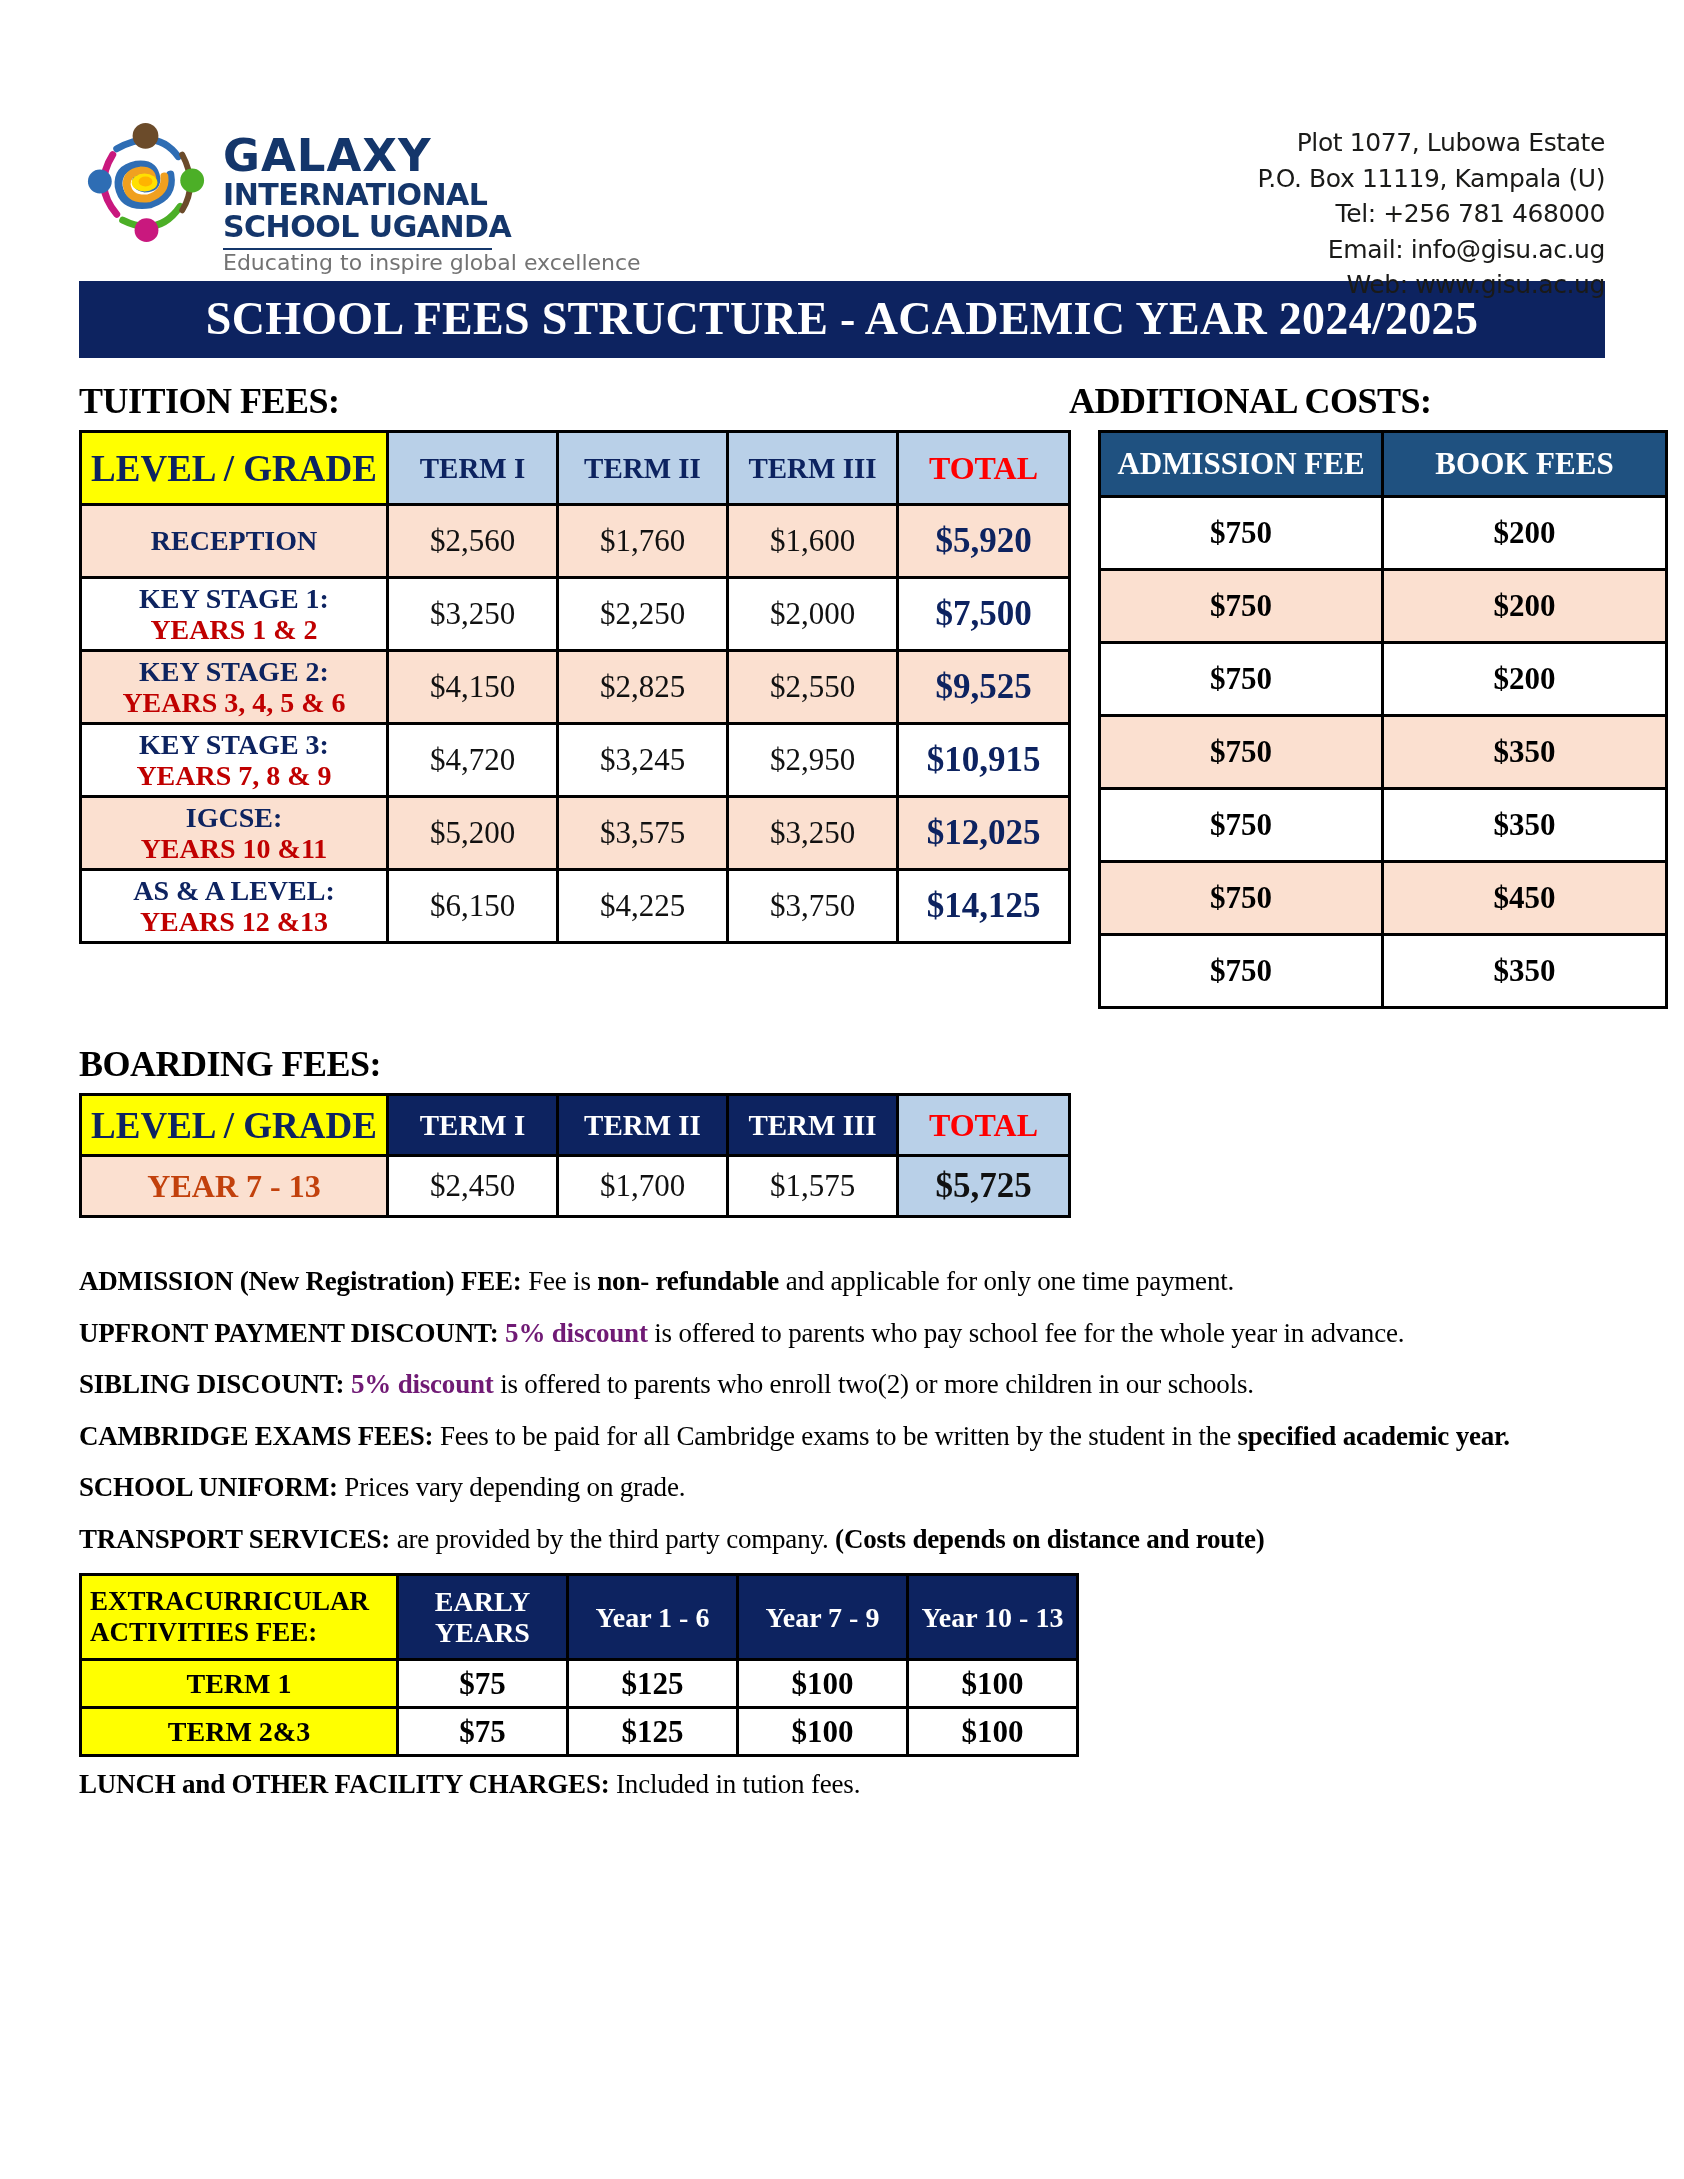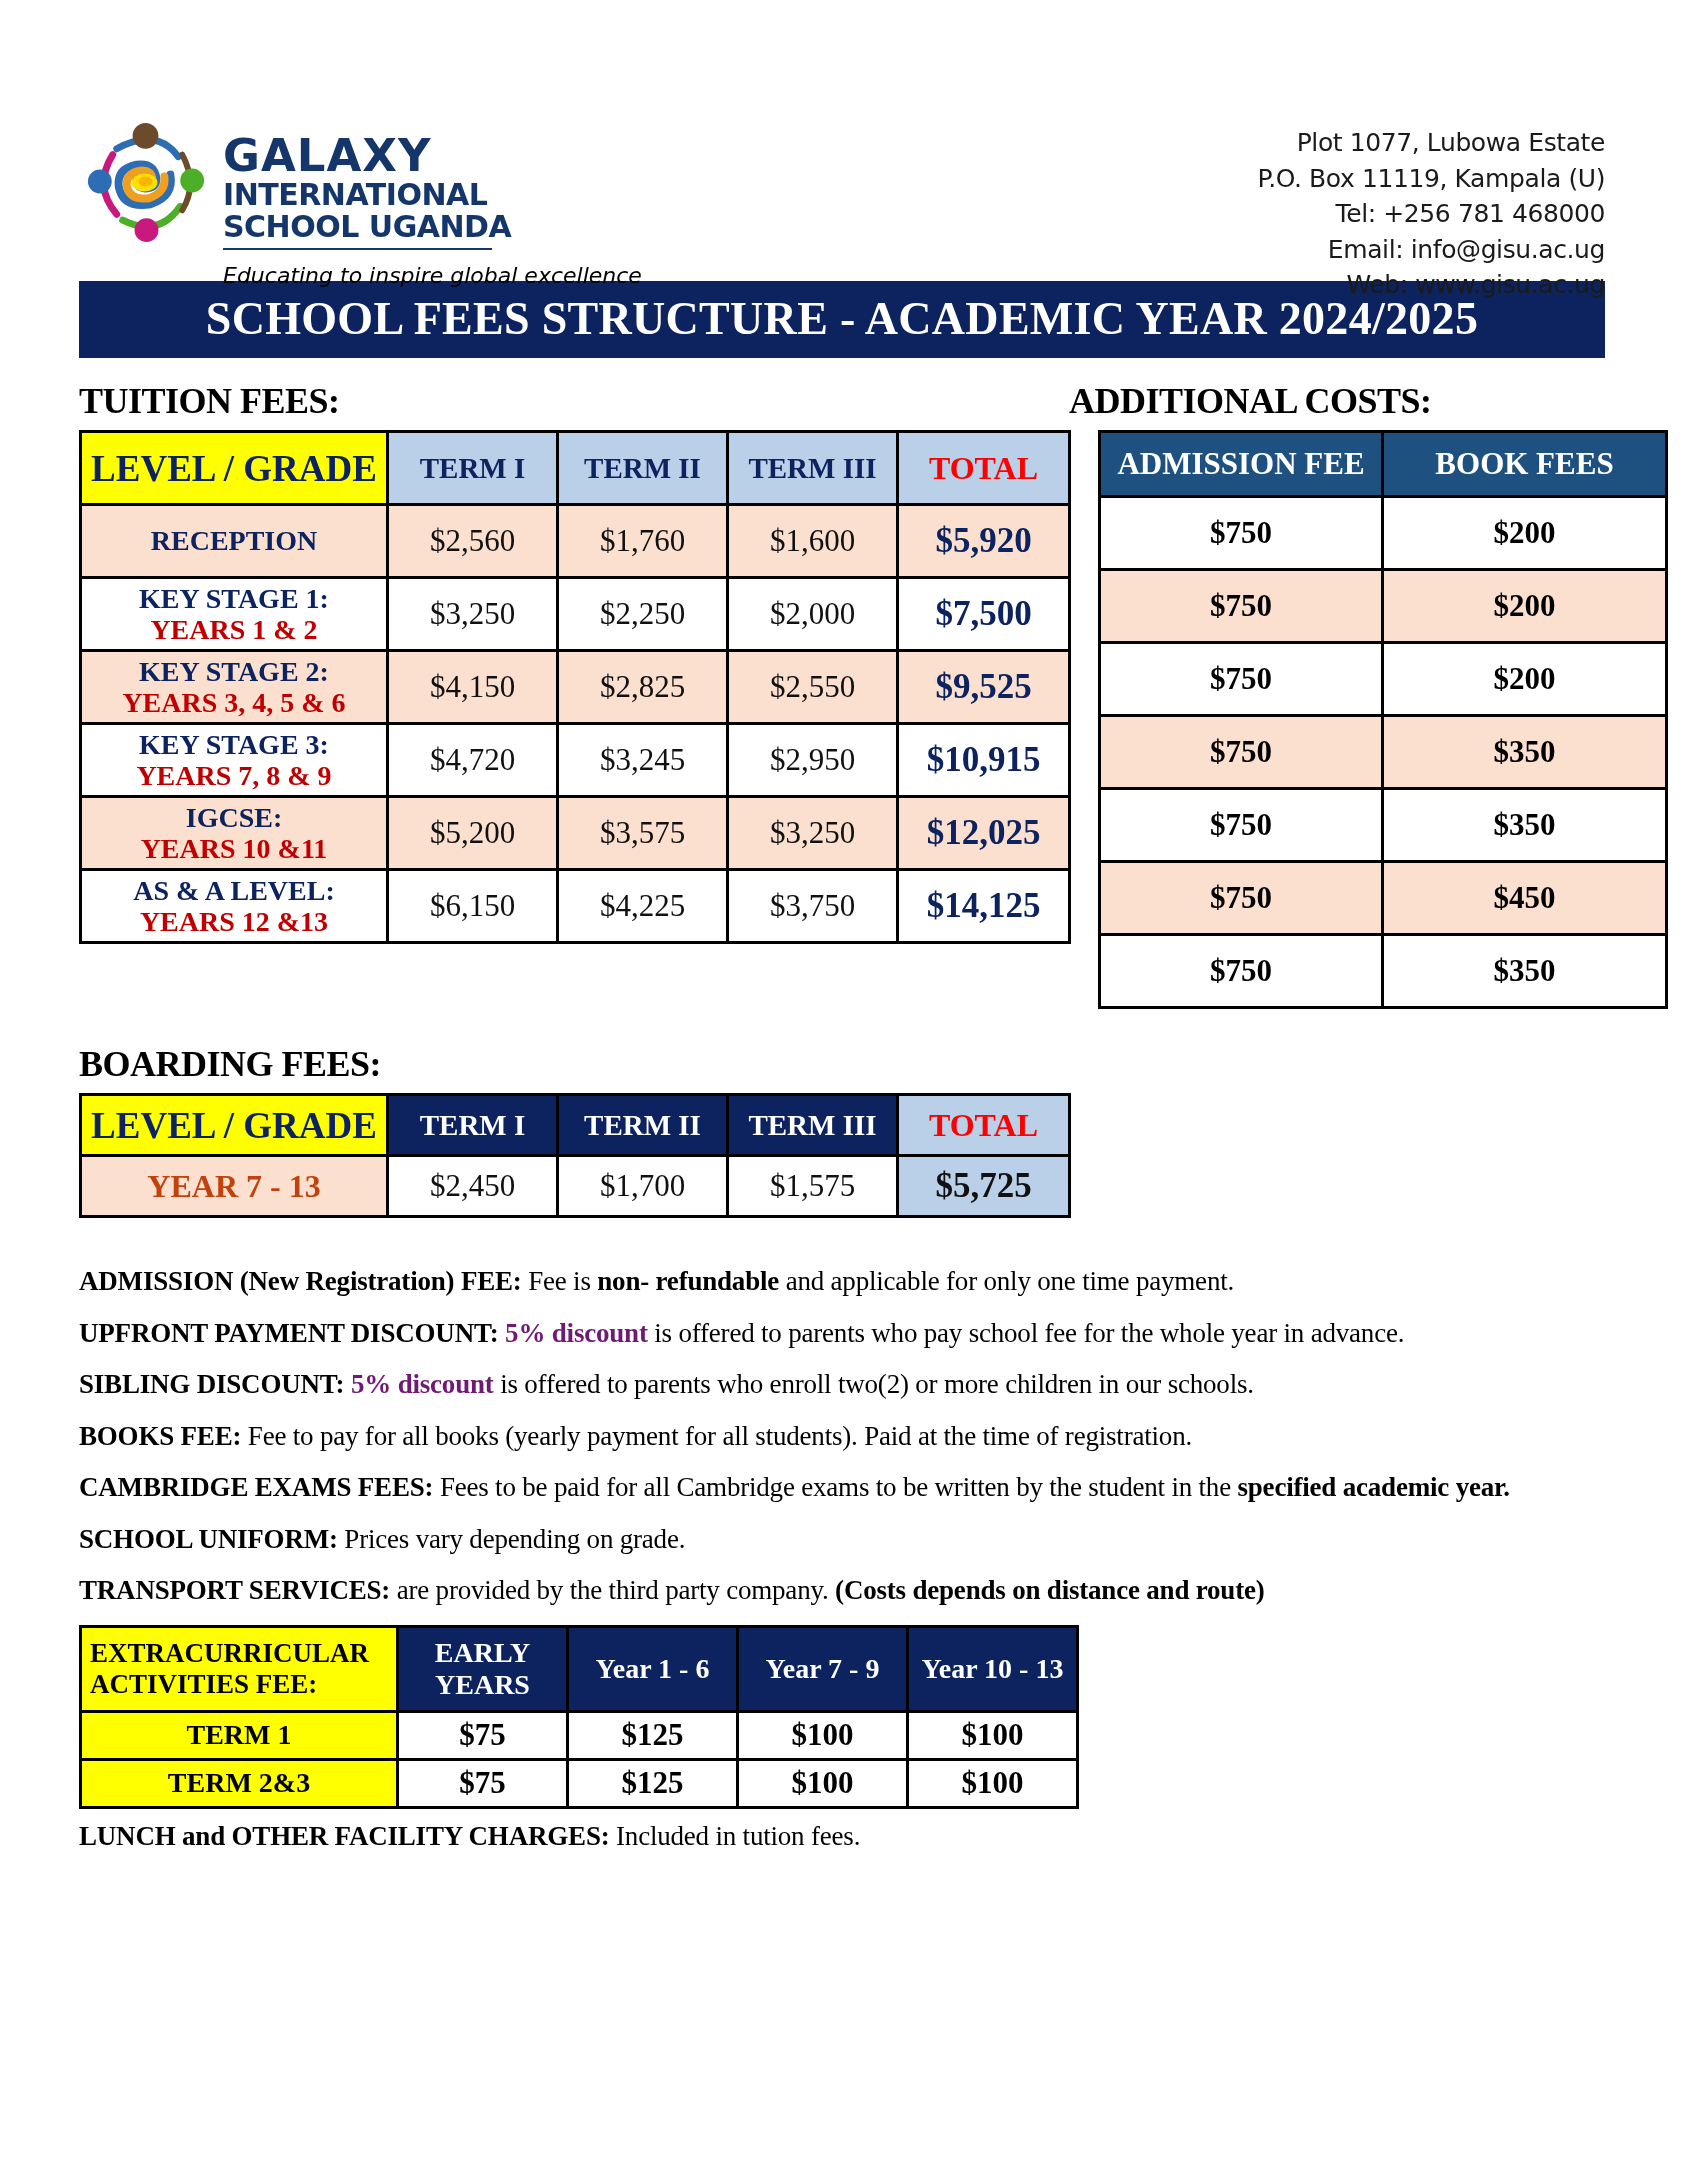--- a/index.html
+++ b/index.html
@@ -18,21 +18,21 @@
   .logo-block { display: flex; align-items: flex-start; }
   .logo-mark { width: 134px; height: 134px; position: relative; flex: 0 0 134px; }
   .logo-text { margin-left: 10px; padding-top: 18px; }
   .logo-line { font-family: "DejaVu Sans", sans-serif; font-weight: bold;
                color: #14366b; letter-spacing: -0.5px; line-height: 1.0; }
   .logo-l1 { font-size: 45px; letter-spacing: 1px; }
   .logo-l2 { font-size: 30px; margin-top: 2px; }
   .logo-l3 { font-size: 30px; margin-top: 2px; }
   .logo-rule { height: 2px; background: #14366b; margin-top: 6px; width: 269px; }
   .logo-tag { font-family: "DejaVu Sans", sans-serif; font-size: 22px;
-              color: #000000; font-weight: normal; margin-top: 13px; font-style: italic; }
+              color: #737373; font-weight: normal; margin-top: 0; }
   .contact { text-align: right; font-family: "DejaVu Sans", sans-serif;
              font-size: 25px; line-height: 1.42; color: #1a1a18; padding-top: 10px;
              letter-spacing: -0.4px; }
 
   
   .banner { background: #0d2360; color: #ffffff; text-align: center;
             font-size: 46px; font-weight: bold; letter-spacing: 0.3px;
             padding: 11px 0 13px; margin-top: 8px; }
 
   
@@ -285,21 +285,20 @@
           <td class="amt">$1,575</td>
           <td class="bd-tot">$5,725</td>
         </tr>
       </tbody>
   </table>
 
   <div class="notes" id="notes-list">
       <div class="note"><b>ADMISSION (New Registration) FEE:</b><span> Fee is </span><b class="">non- refundable</b><span> and applicable for only one time payment.</span></div>
       <div class="note"><b>UPFRONT PAYMENT DISCOUNT:</b><span> </span><b class="red">5% discount</b><span> is offered to parents who pay school fee for the whole year in advance.</span></div>
       <div class="note"><b>SIBLING DISCOUNT:</b><span> </span><b class="red">5% discount</b><span> is offered to parents who enroll two(2) or more children in our schools.</span></div>
-      <div class="note"><b>BOOKS FEE:</b><span> Fee to pay for all books (yearly payment for all students). Paid at the time of registration.</span></div>
       <div class="note"><b>CAMBRIDGE EXAMS FEES:</b><span> Fees to be paid for all Cambridge exams to be written by the student in the </span><b class="">specified academic year.</b></div>
       <div class="note"><b>SCHOOL UNIFORM:</b><span> Prices vary depending on grade.</span></div>
       <div class="note"><b>TRANSPORT SERVICES:</b><span> are provided by the third party company. </span><b class="">(Costs depends on distance and route)</b></div>
     </div>
 
   <table class="t-extra">
     <colgroup>
         <col class="c-lbl">
         <col class="c-d">
         <col class="c-d">

